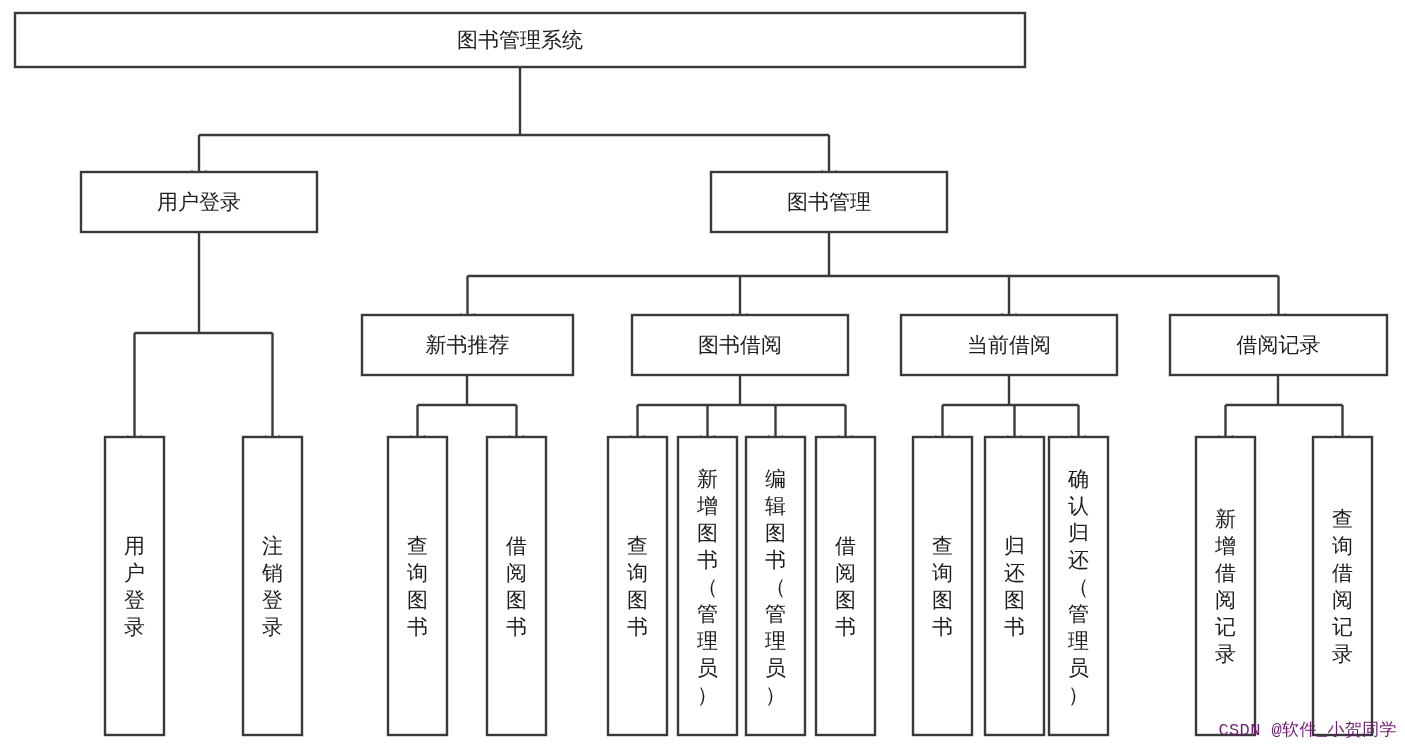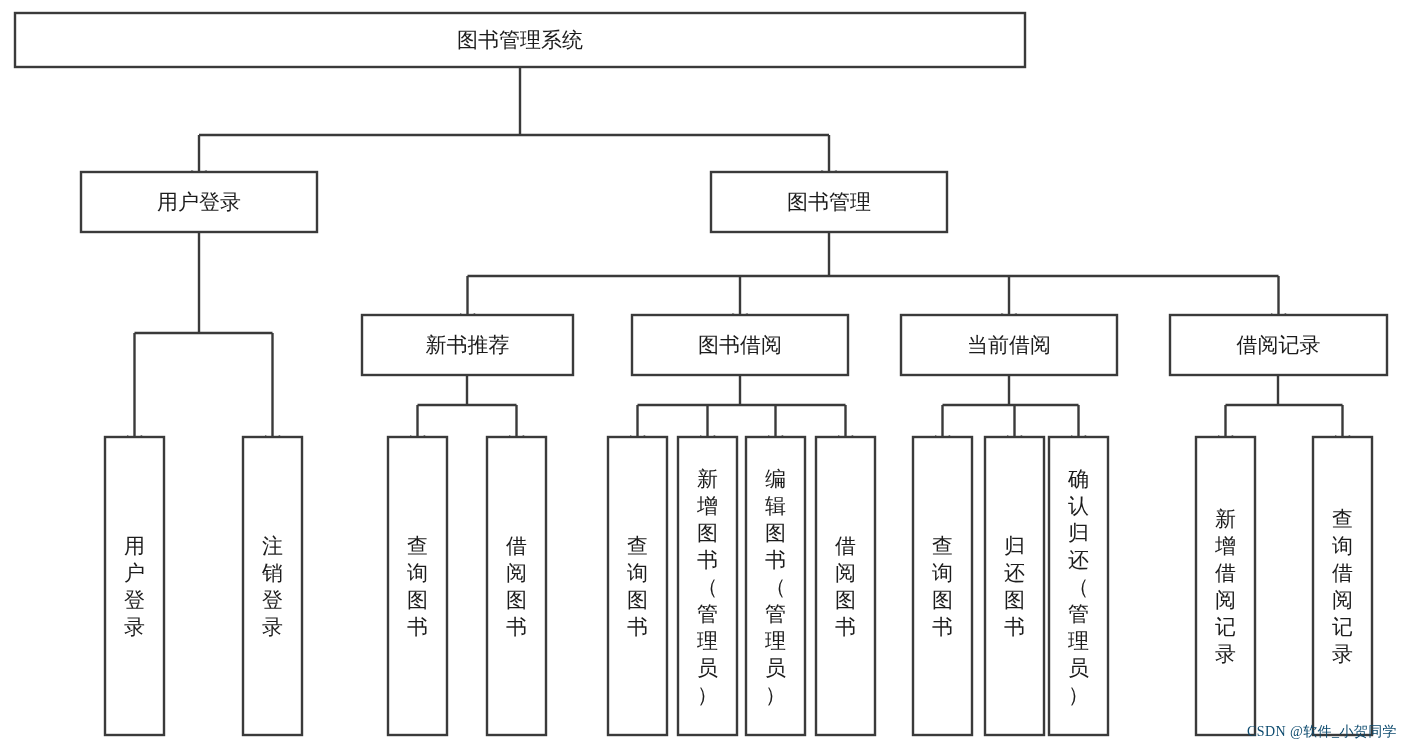--- a/index.html
+++ b/index.html
@@ -51,23 +51,23 @@
   .node-label-v {
     font-family: "Liberation Sans", sans-serif;
     font-size: 21px;
     fill: #1c1c1c;
     text-anchor: middle;
   }
   .watermark {
     position: absolute;
     right: 8px;
     bottom: 6px;
-    font-family: Liberation Serif, serif;
-    font-size: 14px;
-    color: #0c4a6e;
+    font-family: Liberation Mono, monospace;
+    font-size: 17px;
+    color: #701a75;
     white-space: nowrap;
     letter-spacing: 0.4px;
   }
 </style>
 </head>
 <body>
 
 <div id="diagram-root">
 
   <svg class="flow" viewBox="0 0 1405 747" xmlns="http://www.w3.org/2000/svg">

